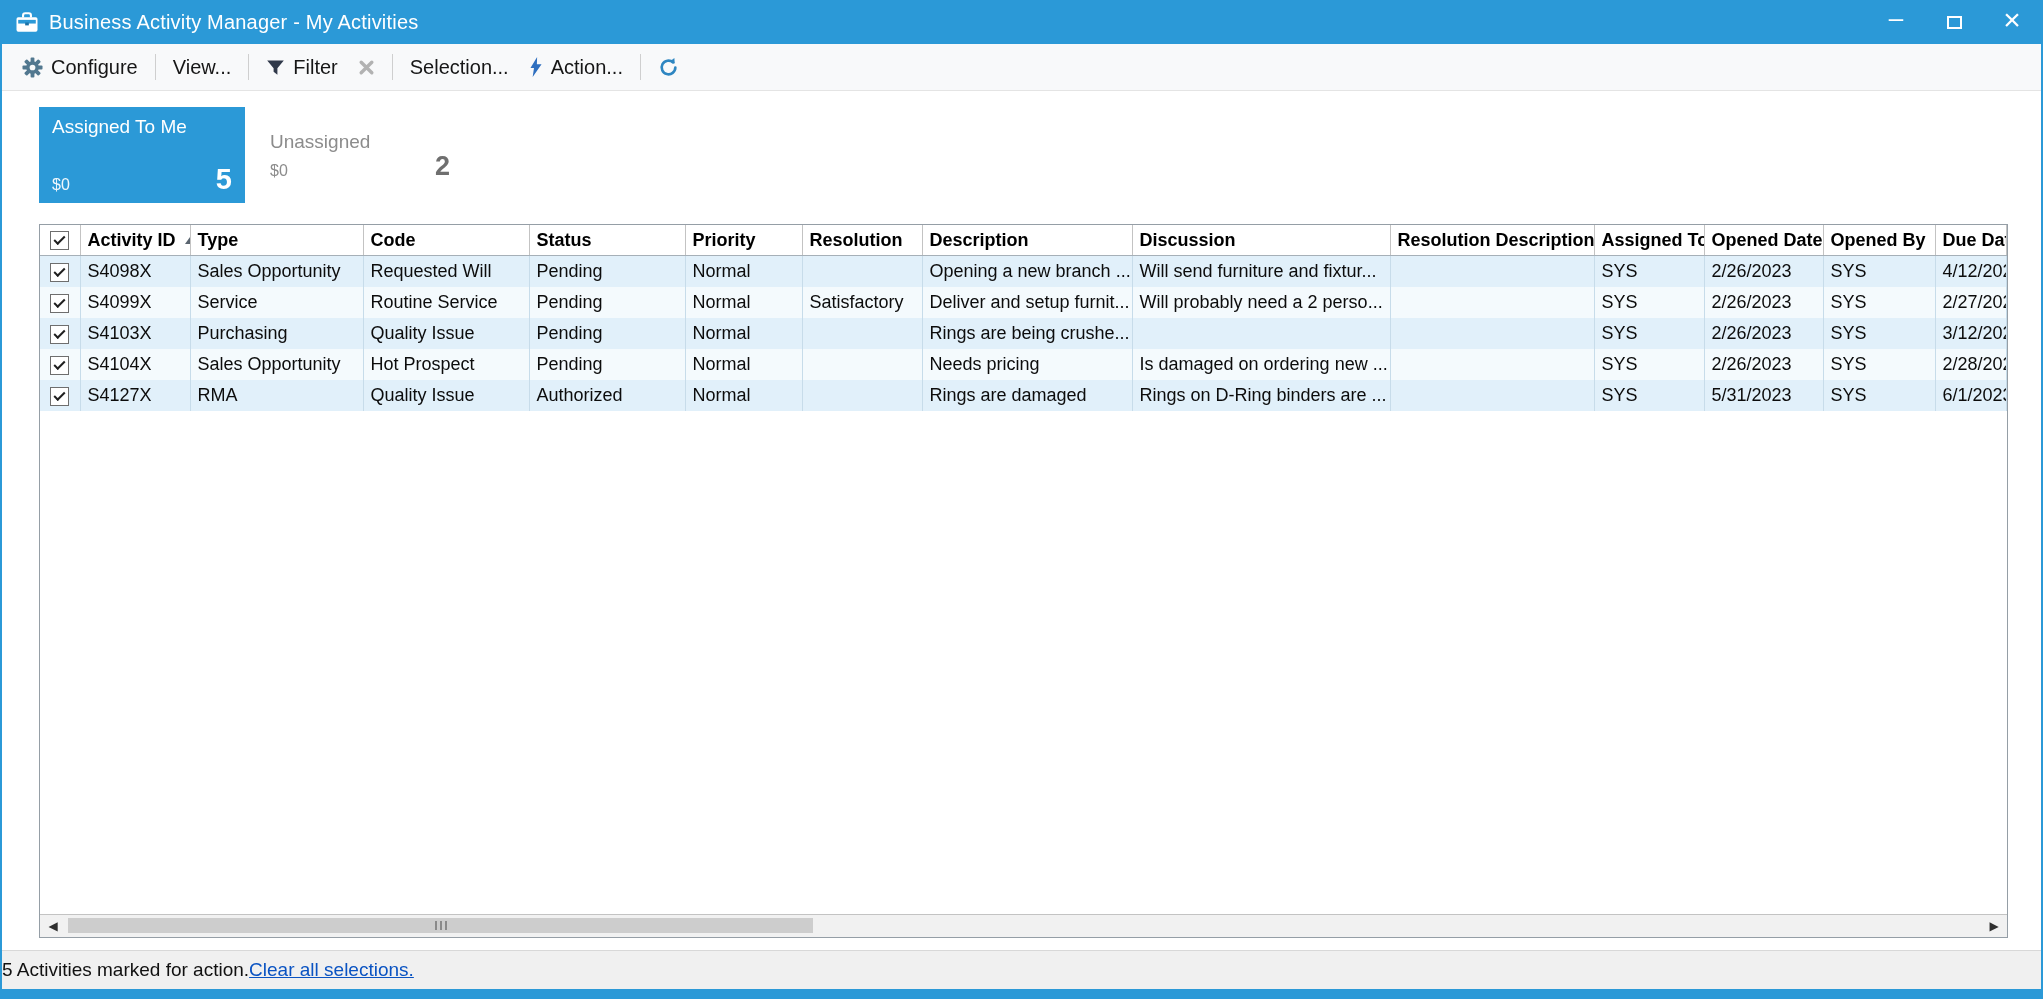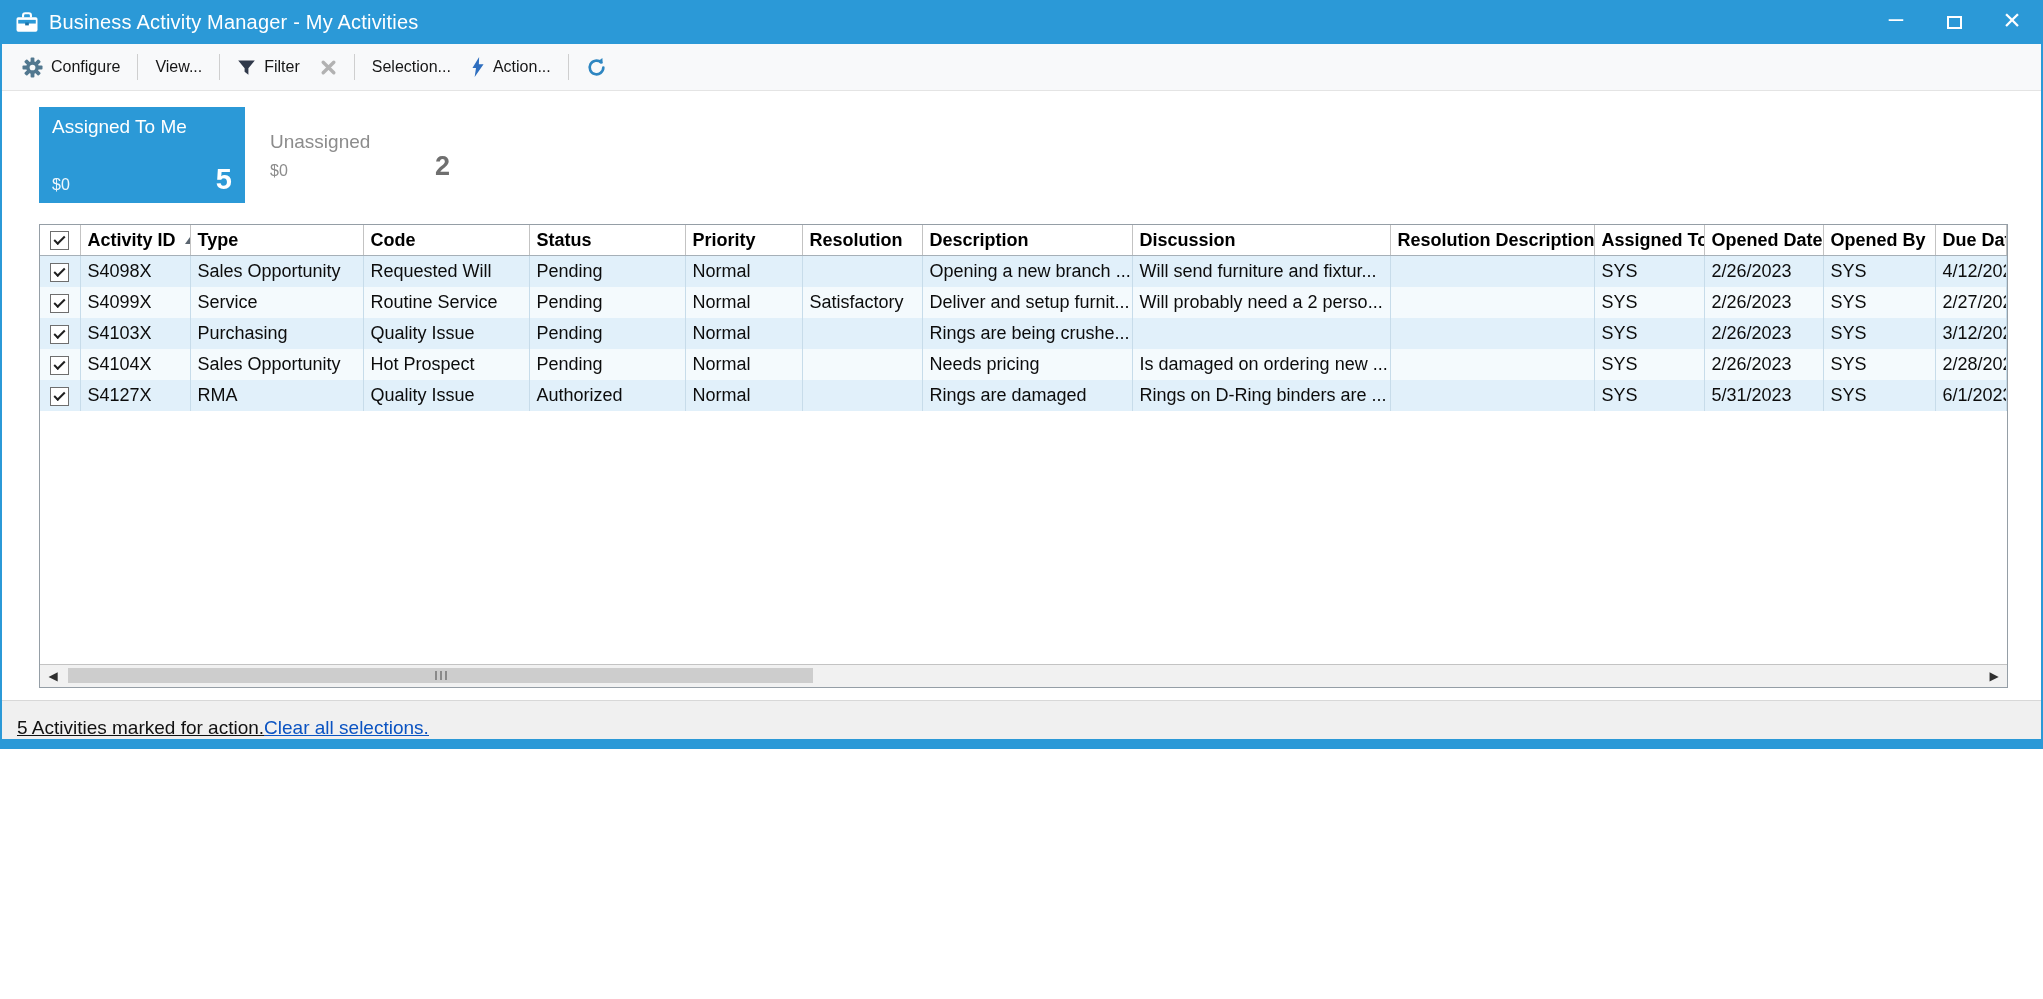--- a/index.html
+++ b/index.html
@@ -2,21 +2,21 @@
 <html><head>
 <meta charset="utf-8">
 <style>
   html,body { margin:0; padding:0; }
   body {
     width:2043px; height:999px; overflow:hidden;
     font-family:"Liberation Sans", sans-serif;
     background:#ffffff;
   }
   .window {
-    width:2043px; height:749px; box-sizing:border-box;
+    width:2043px; height:999px; box-sizing:border-box;
     display:flex; flex-direction:column;
     border-left:2px solid #2b99d7; border-right:2px solid #2b99d7;
     background:#0369a1;
   }
 
   
   .titlebar {
     flex:0 0 44px; background:#2b99d7; color:#ffffff;
     display:flex; align-items:center;
   }
@@ -25,21 +25,21 @@
   .win-controls { margin-left:auto; display:flex; height:100%; }
   .win-btn { width:58px; height:100%; display:flex; align-items:center; justify-content:center; color:#fff; }
   .min-glyph { font-size:26px; line-height:1; transform:translateY(-4px); }
   .max-glyph { width:15px; height:13px; border:2px solid #ffffff; box-sizing:border-box; }
   .close-glyph { font-size:30px; line-height:1; transform:translateY(-2px); }
 
   
   .toolbar {
     flex:0 0 46px; background:#f8f9fa; border-bottom:1px solid #e4e4e4;
     display:flex; align-items:center; padding-left:10px;
-    font-size:16px; color:#161616;text-align:right;
+    font-size:20px; color:#161616;text-align:right;
   }
   .tb-btn { display:flex; align-items:center; gap:8px; padding:6px 10px; white-space:nowrap; }
   .tb-sep { width:1px; height:26px; background:#cfcfcf; margin:0 7px; }
   .tb-icon { display:block; }
   .tb-btn.disabled { color:#b5b5b5; }
 
   
   .content { flex:1 1 auto; position:relative; background:#ffffff; }
 
   
@@ -96,21 +96,21 @@
                 font-size:12px; color:#2f2f2f; }
   .scroll-btn.left { left:0; }
   .scroll-btn.right { right:0; }
   .scroll-thumb { position:absolute; left:28px; top:3px; height:15px; width:745px;
                   background:#cdcdcd; display:flex; align-items:center; justify-content:center; gap:3px; }
   .grip-line { width:2px; height:9px; background:#8a8a8a; }
 
   
   .statusbar {
     flex:0 0 38px; background:#f0f0f0; border-top:1px solid #d8d8d8;
-    display:flex; align-items:flex-end; padding-left:15px; font-size:19px; color:#111;text-decoration:underline;
+    display:flex; align-items:center; font-size:19px; color:#111;
   }
   .status-link { color:#0a53c2; text-decoration:underline; margin-left:0; cursor:pointer; }
 
   .bottom-strip { flex:0 0 10px; background:#2b99d7; }
 </style>
 </head>
 <body>
 
 <div class="window">
 

